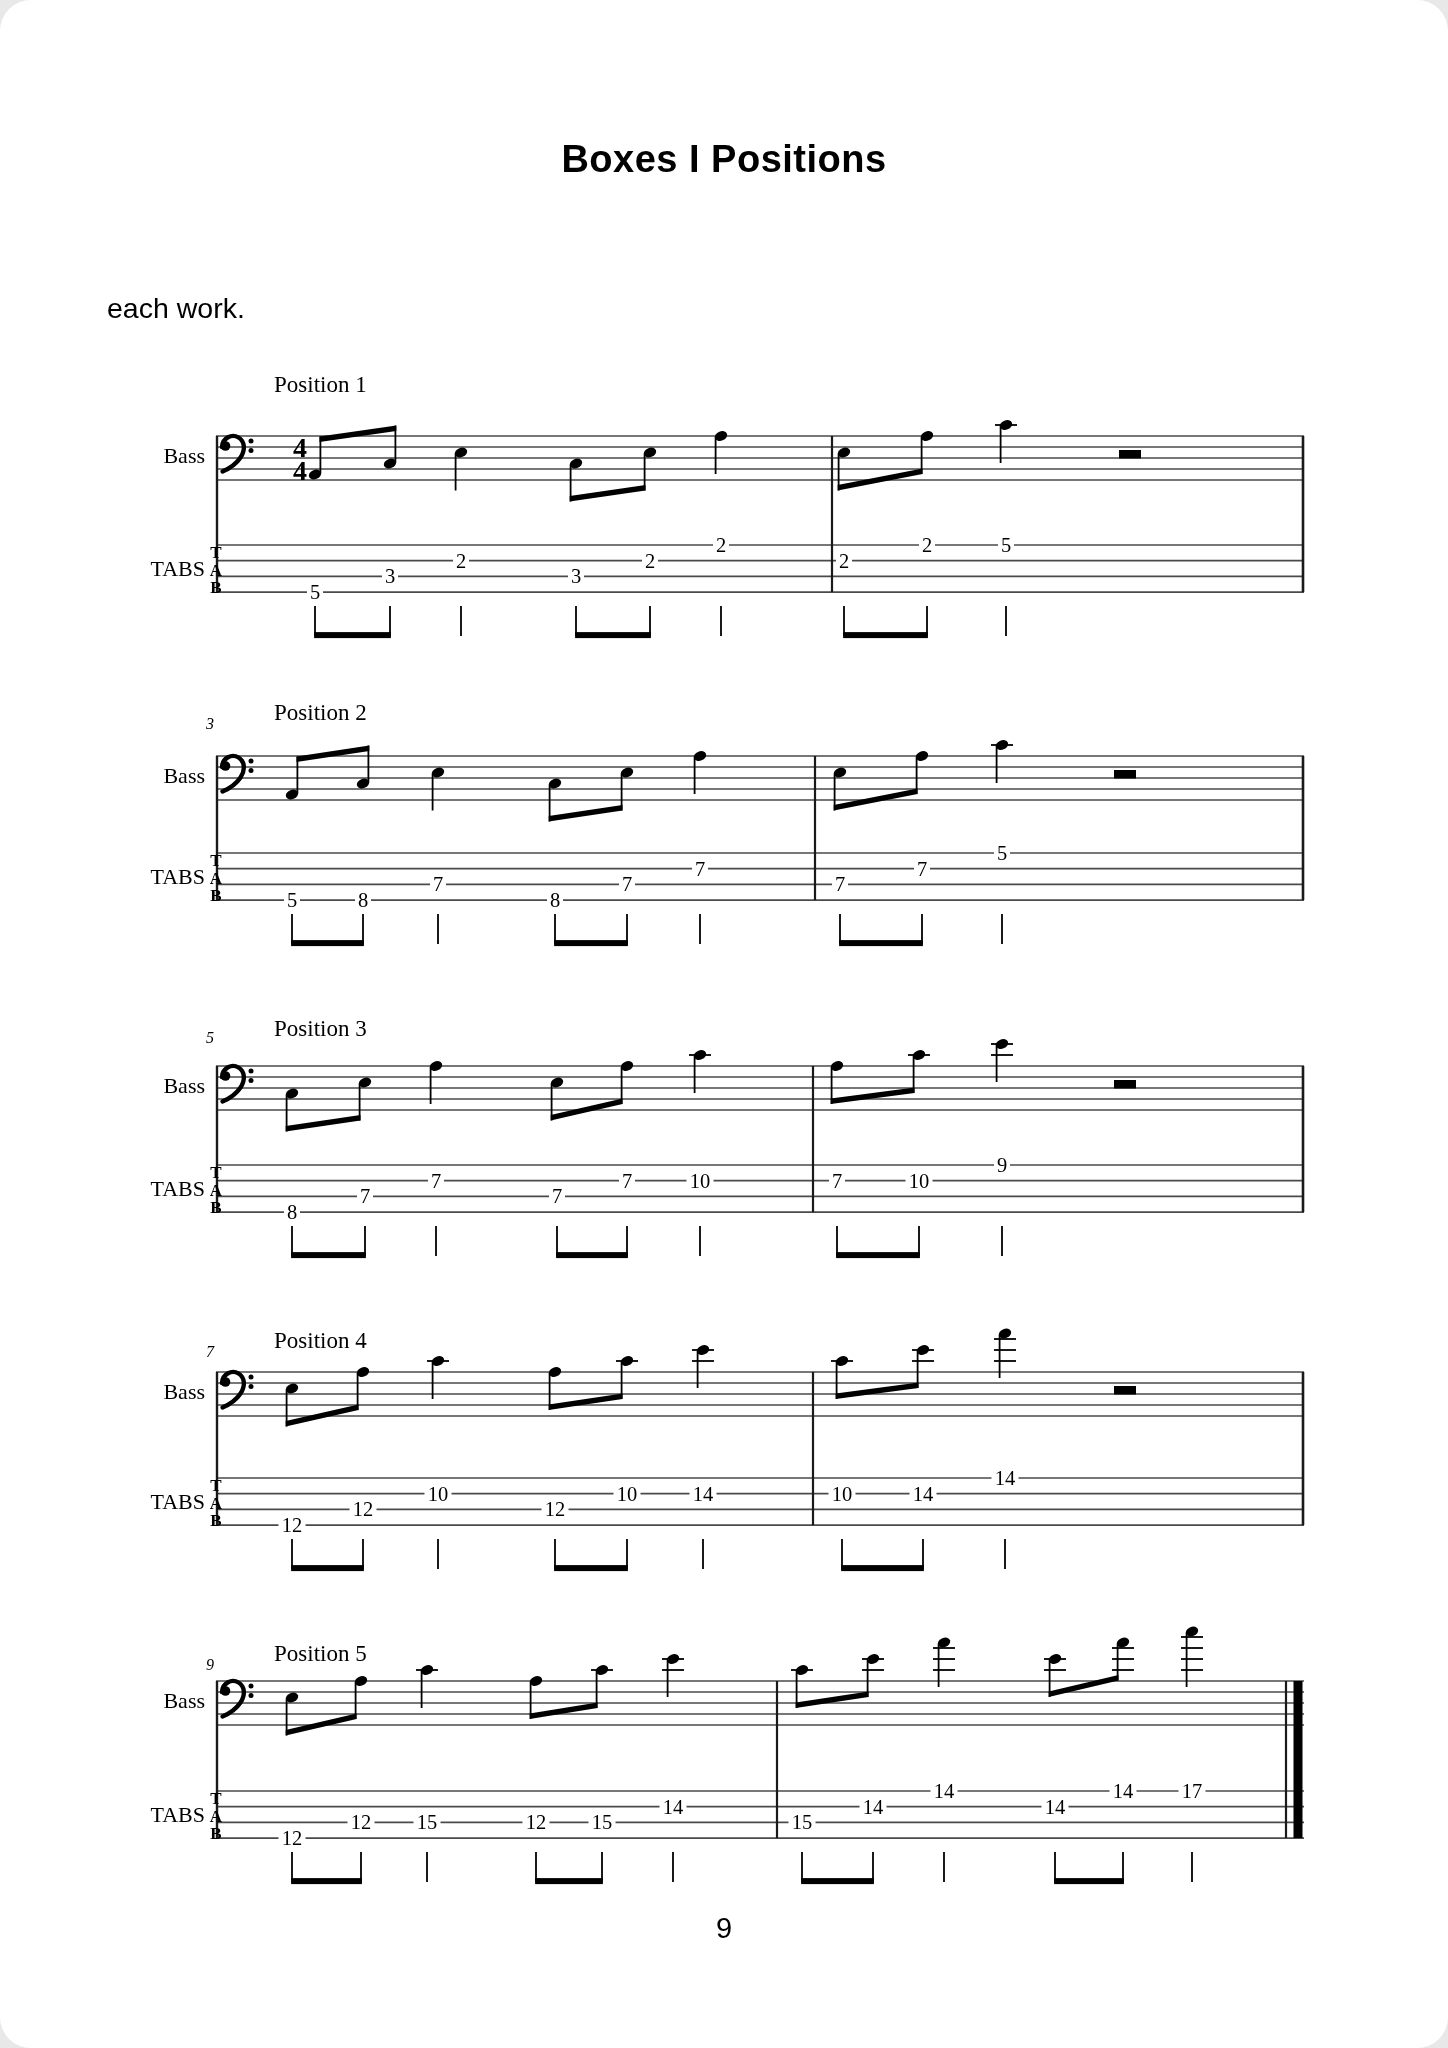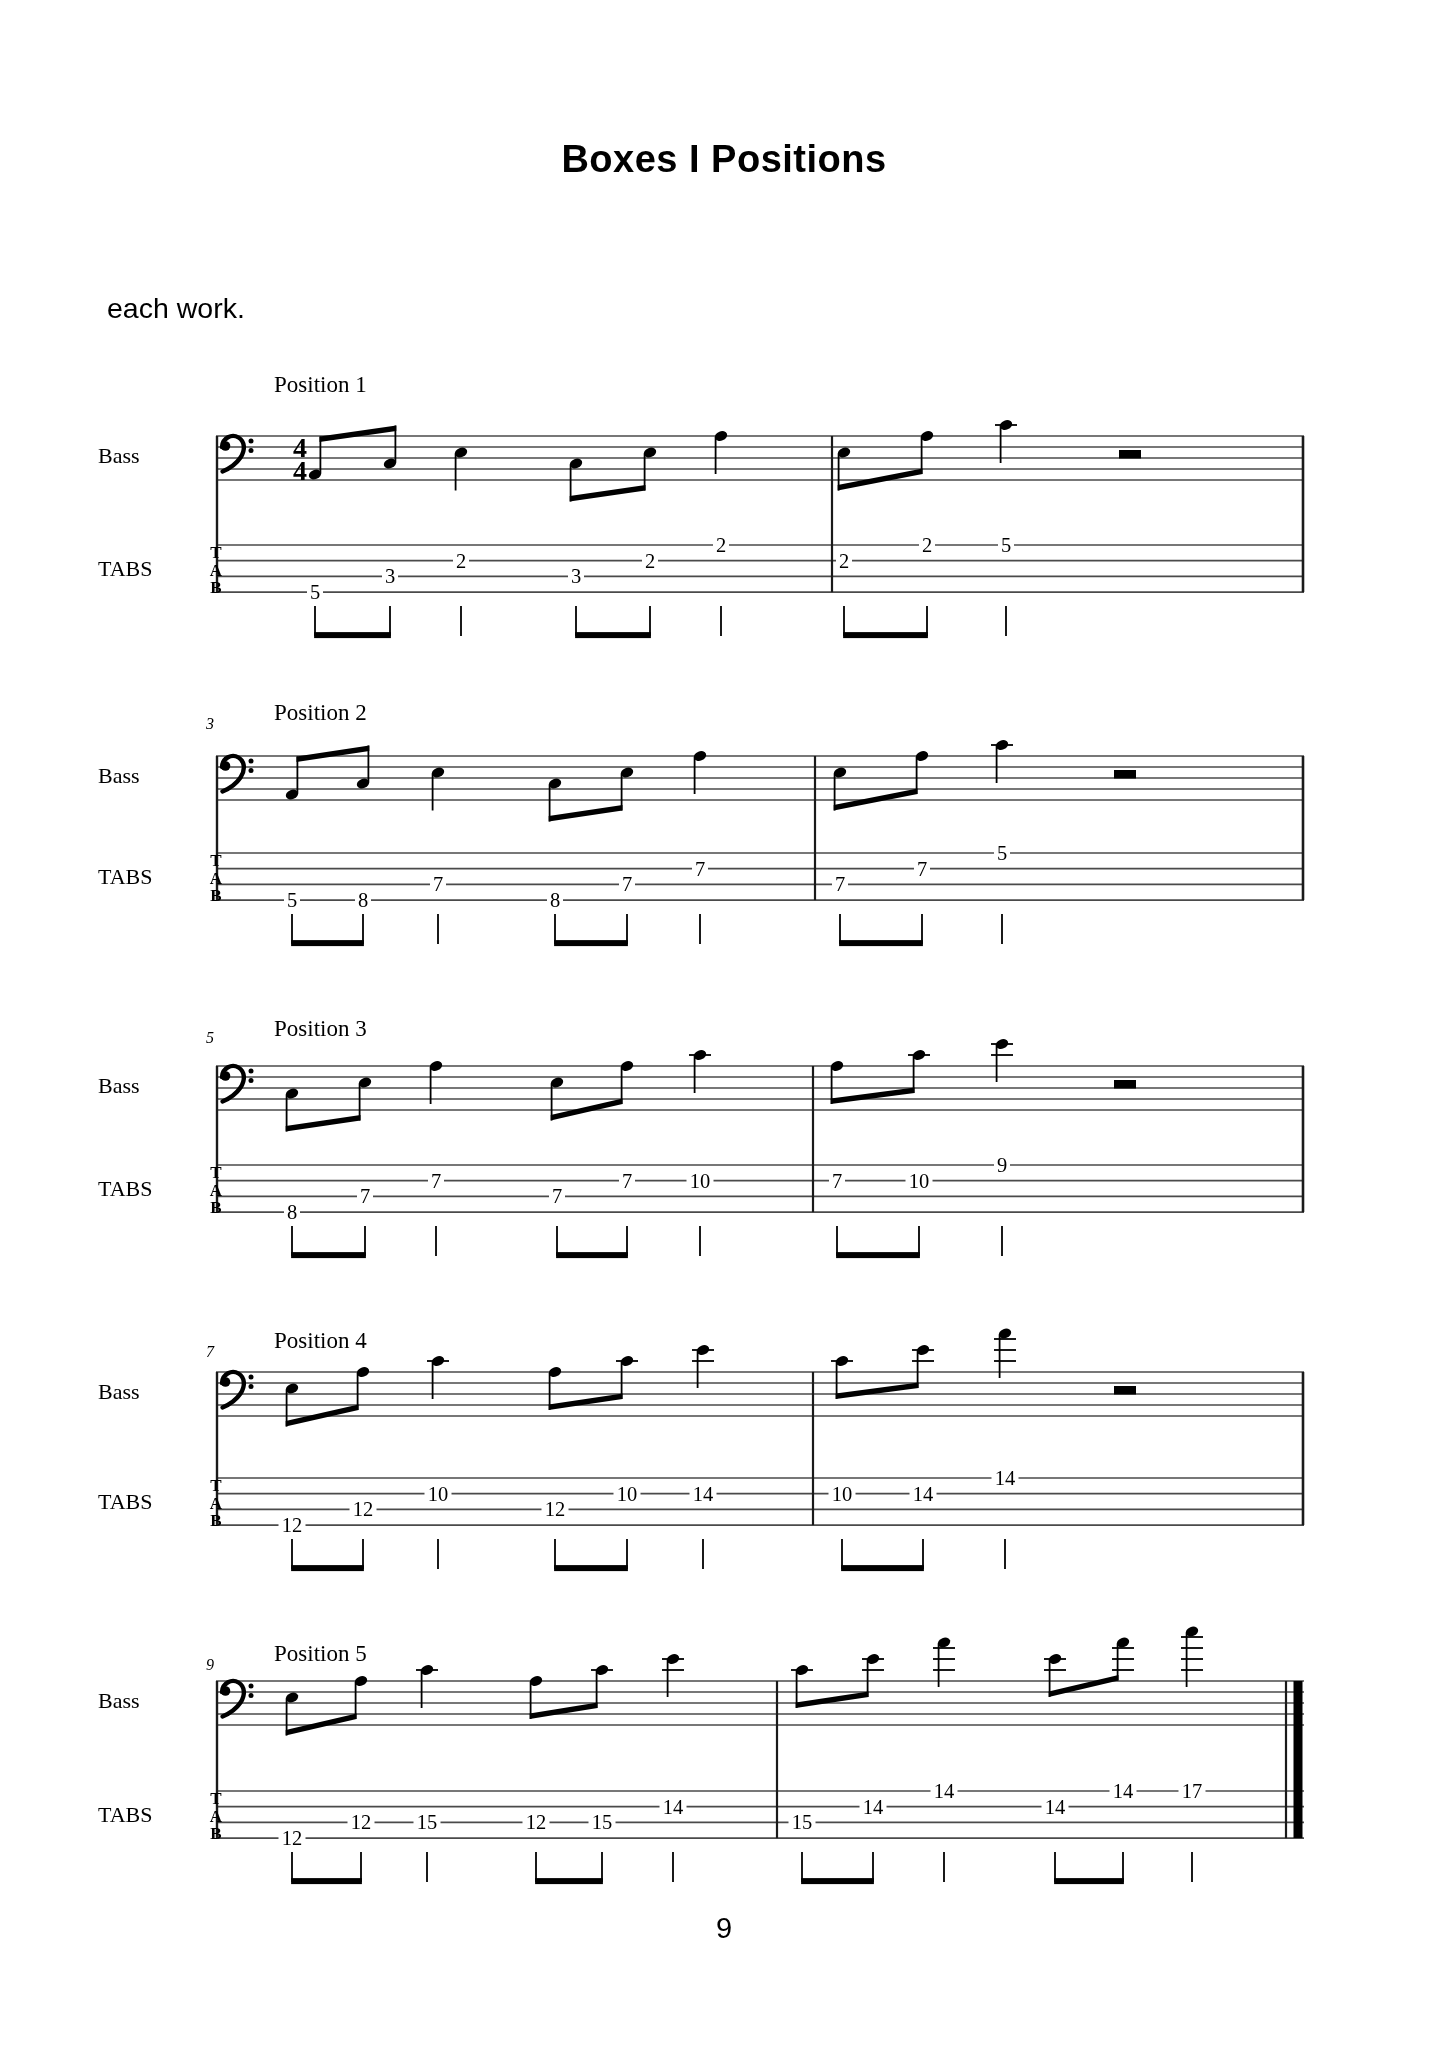--- a/index.html
+++ b/index.html
@@ -1,25 +1,25 @@
 <!DOCTYPE html>
 <html><head>
 <meta charset="utf-8">
 <style>
   html,body{margin:0;padding:0;background:#e8e8e8;}
   .page{position:relative;width:1448px;height:2048px;background:#ffffff;margin:0 auto;overflow:hidden;
-        font-family:"Liberation Serif","DejaVu Serif",serif;color:#000;}
+        font-family:"Liberation Serif","DejaVu Serif",serif;color:#000;border-radius:31px;}
   .title{position:absolute;top:138px;left:0;width:1448px;text-align:center;
          font-family:"Liberation Sans","DejaVu Sans",sans-serif;font-weight:bold;font-size:38px;letter-spacing:.5px;}
   .intro{position:absolute;top:244px;left:107px;width:1000px;
          font-family:"Liberation Sans","DejaVu Sans",sans-serif;font-size:28.5px;line-height:43px;}
   .pageno{position:absolute;top:1912px;left:0;width:1448px;text-align:center;
           font-family:"Liberation Sans","DejaVu Sans",sans-serif;font-size:29px;}
   .nlabel{position:absolute;white-space:nowrap;}
-  .staff-label{font-size:22px;width:107px;}
+  .staff-label{font-size:22px;width:107px;text-align:right;}
   .pos-label{font-size:23px;margin-left:8px;}
   .meas-num{font-size:16px;font-style:italic;}
   svg text{font-family:"Liberation Serif","DejaVu Serif",serif;}
   #notation{position:absolute;top:0;left:0;}
 </style>
 </head>
 <body>
 
 <div class="page">
   <div class="title">Boxes I Positions</div>

